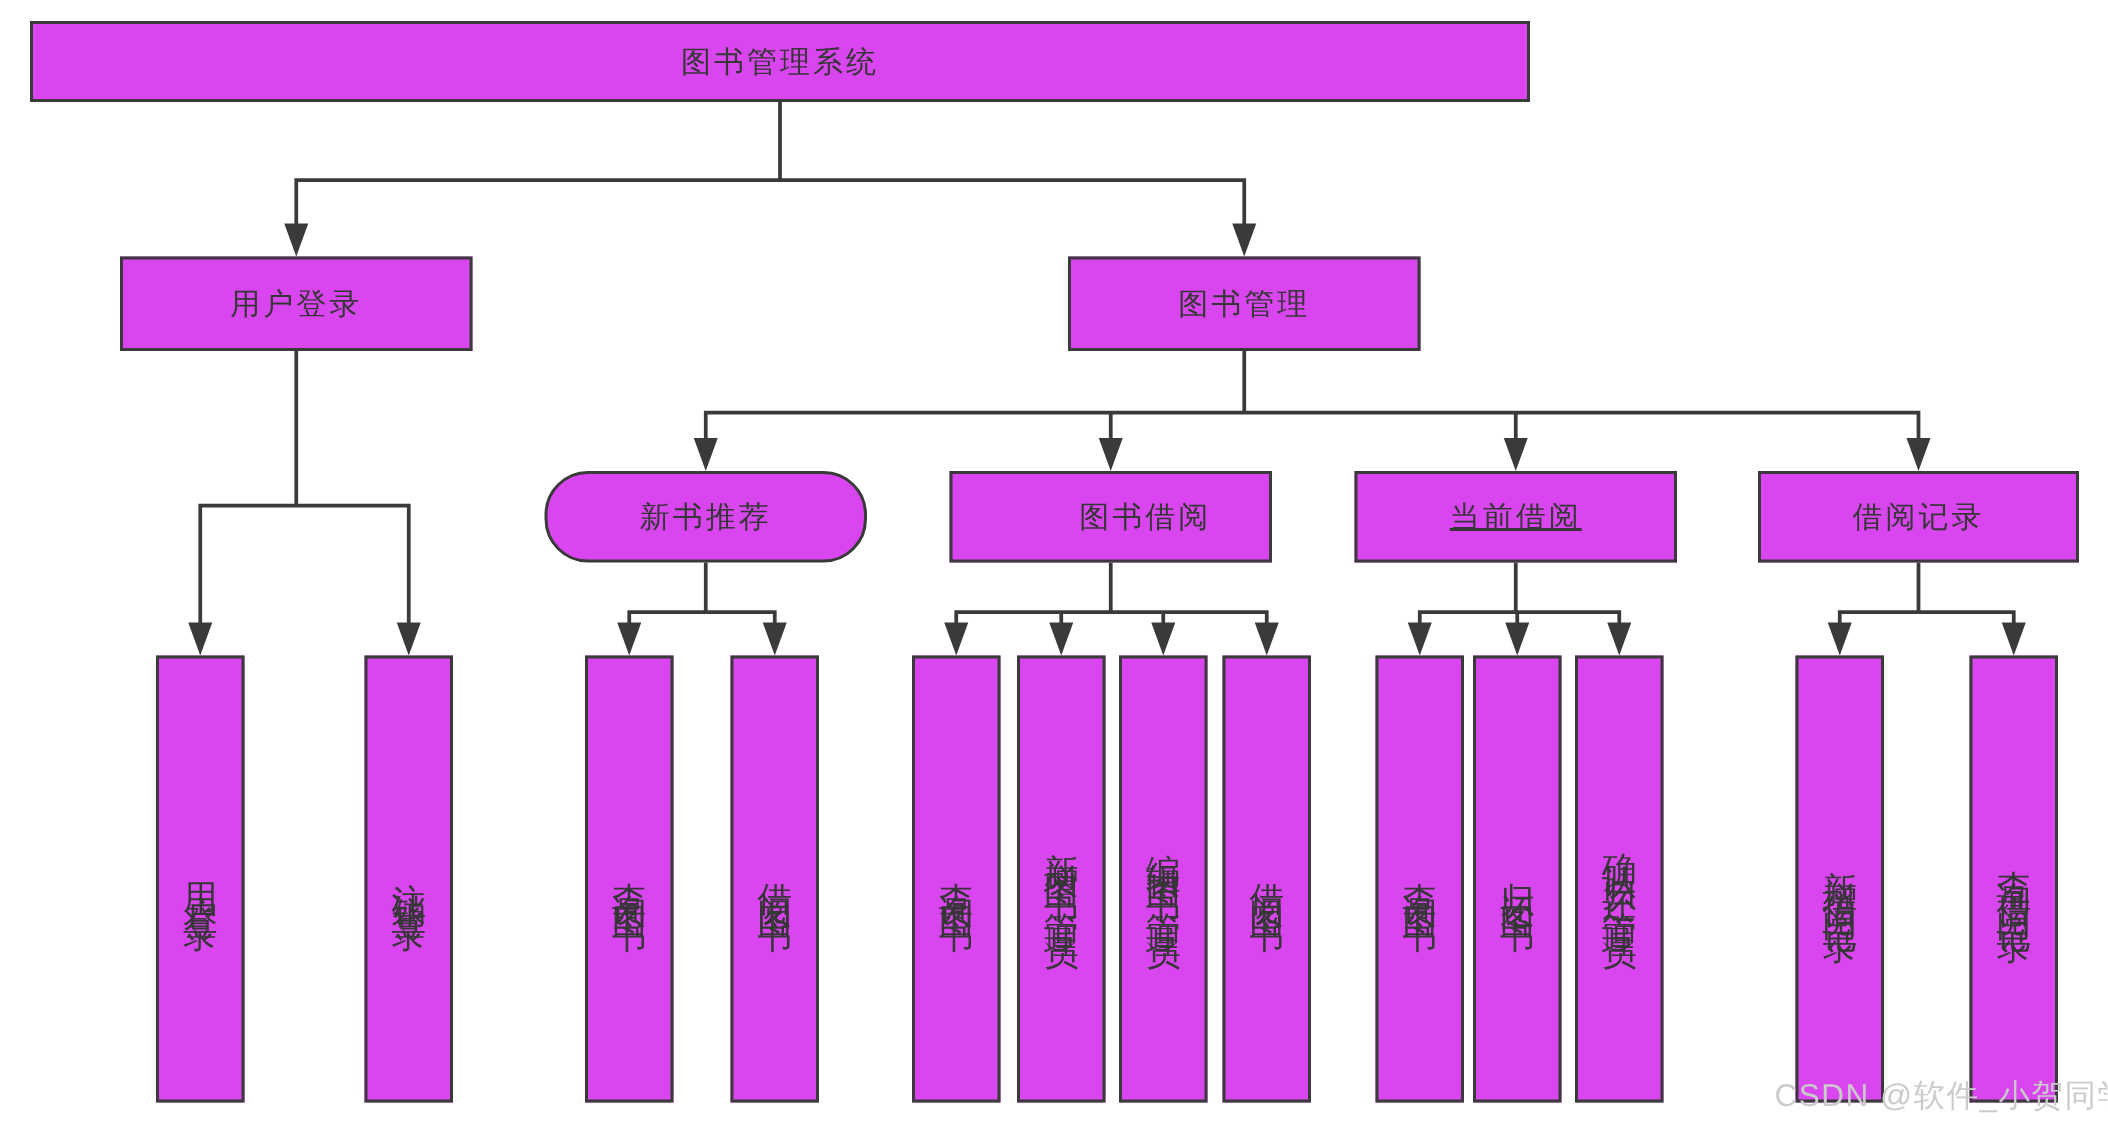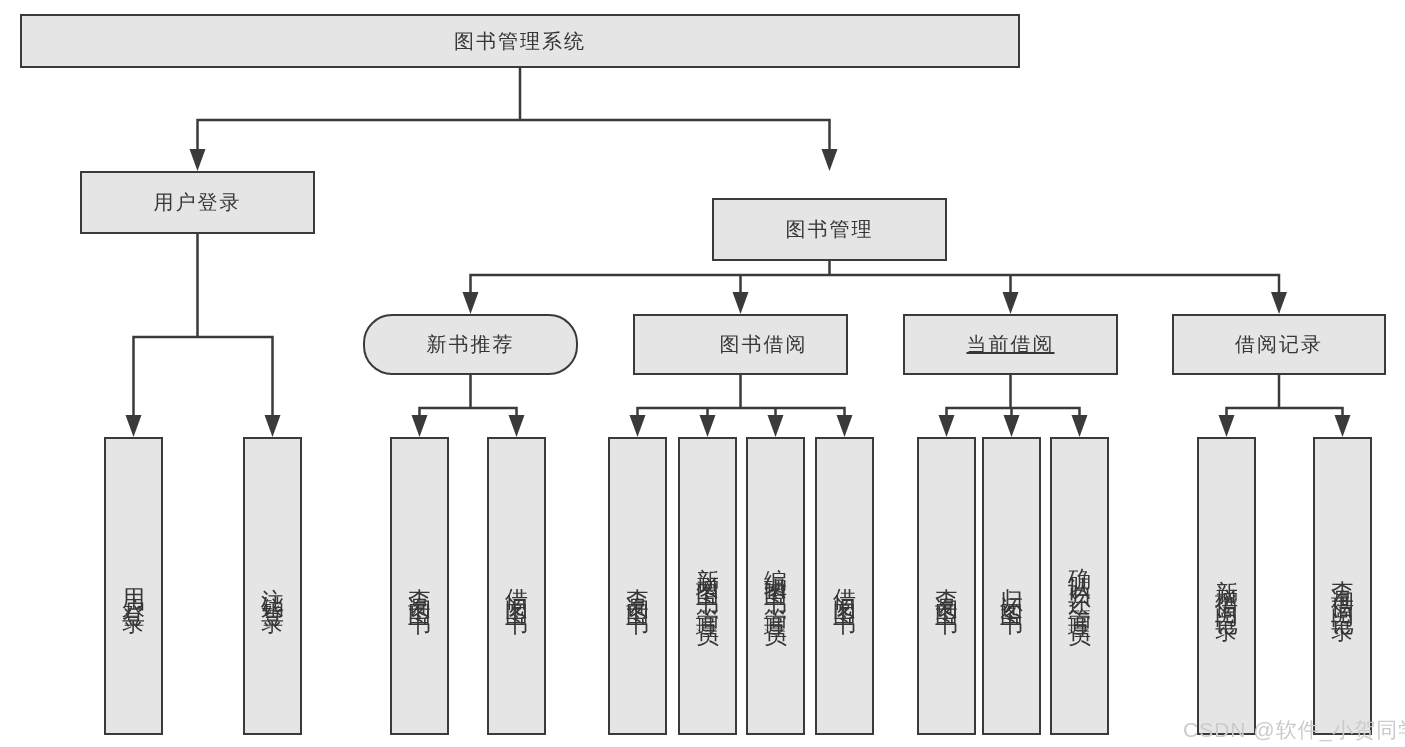--- a/index.html
+++ b/index.html
@@ -2,27 +2,27 @@
 <html><head>
 <meta charset="utf-8">
 <style>
   html,body { margin:0; padding:0; background:#ffffff; }
   body { width:1405px; height:747px; position:relative; overflow:hidden;
          font-family:"Liberation Sans", sans-serif; }
   .canvas { position:absolute; left:0; top:0; width:1405px; height:747px; }
   svg.connectors { position:absolute; left:0; top:0; }
   .node {
     position:absolute; box-sizing:border-box;
-    border:2.5px solid #3a3a3a; background:#e5e5e5;
+    border:2.5px solid #3a3a3a; background:#d946ef;
     display:flex; align-items:center; justify-content:center;
     color:#363636; font-size:20px; letter-spacing:2px;text-align:center;
   }
   .root  { left:20px;  top:14px;  width:1000px; height:54px; }
   .lvl2a { left:80px;  top:171px; width:235px;  height:63px; }
-  .lvl2b { left:712px; top:171px; width:235px;  height:63px;margin-top:27px; }
+  .lvl2b { left:712px; top:171px; width:235px;  height:63px; }
   .lvl3  { top:314px; width:215px; height:61px; }
   .s1 { left:363px;border-radius:29px; } .s2 { left:633px;padding-left:46px; } .s3 { left:903px;text-decoration:underline; } .s4 { left:1172px; width:214px; }
   .leaf { top:437px; width:59px; height:298px; padding:4px 0; }
   .vtext {
     writing-mode:vertical-rl; text-orientation:mixed;
     font-size:23px; letter-spacing:8px; line-height:1; color:#363636;
   }
   .a1 { left:104px; } .a2 { left:243px; }
   .b1 { left:390px; } .b2 { left:487px; }
   .c1 { left:608px; } .c2 { left:678px; } .c3 { left:746px; } .c4 { left:815px; }

